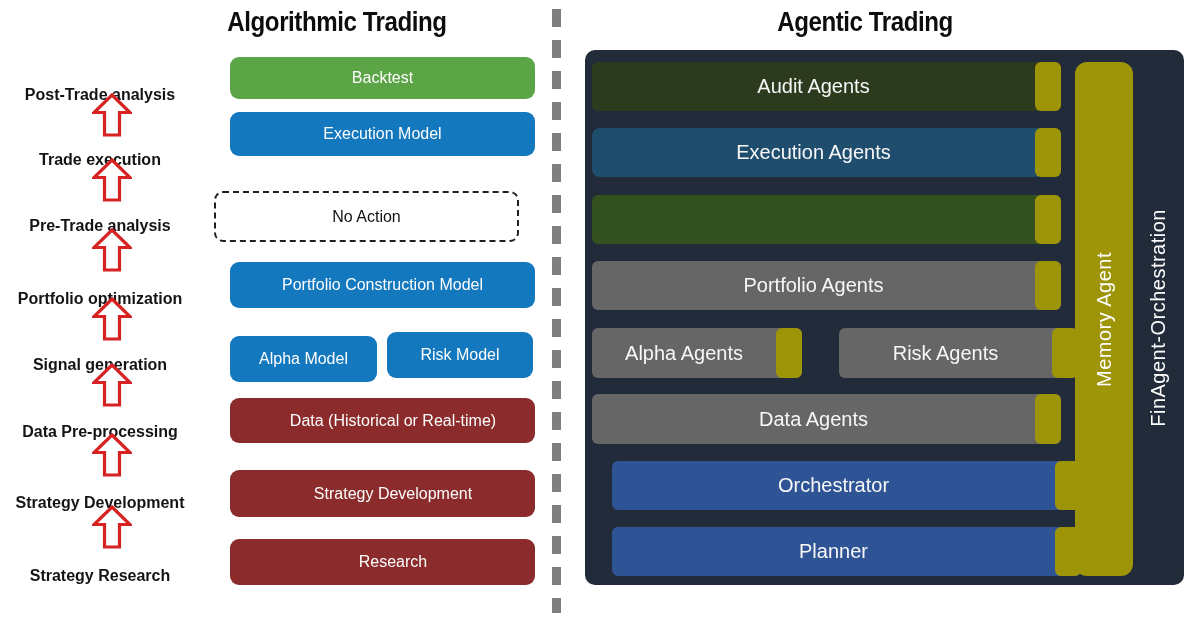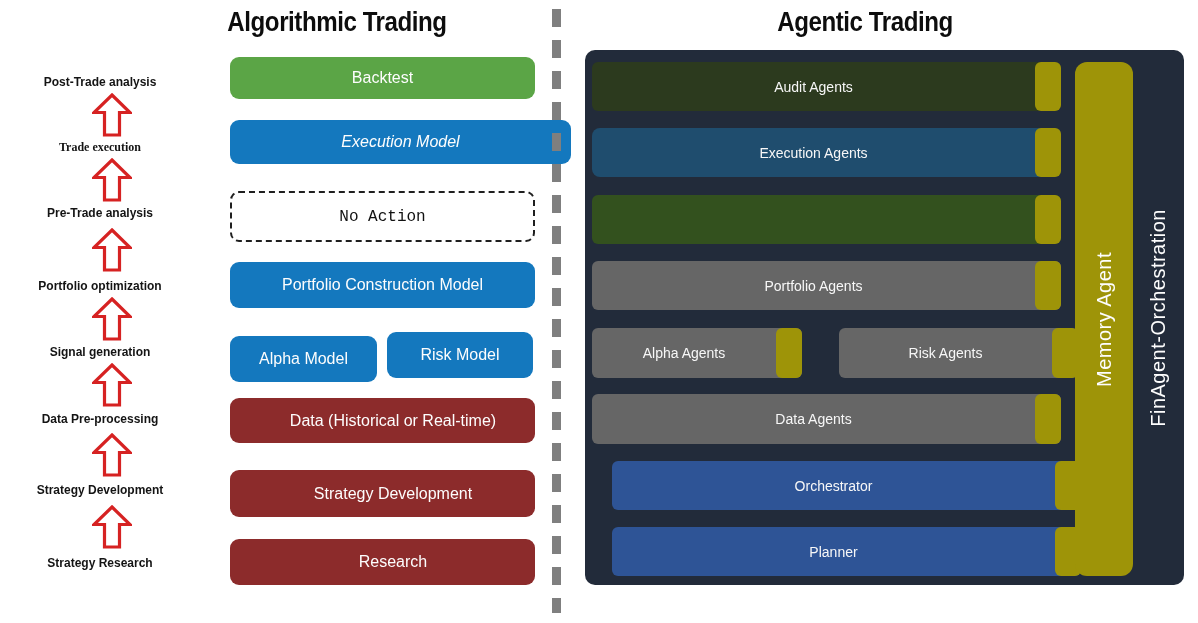--- a/index.html
+++ b/index.html
@@ -7,41 +7,42 @@
     position:relative;width:1198px;height:623px;overflow:hidden;
     font-family:"Liberation Sans", sans-serif;background:#fff;
   }
   .title{
     position:absolute;top:6px;font-size:28px;font-weight:bold;color:#0d0d0d;
     white-space:nowrap;transform:translateX(-50%) scaleX(0.86);letter-spacing:-0.5px;
   }
   
   .step{
     position:absolute;left:0;width:200px;text-align:center;
-    transform:translateY(-50%);font-size:12px;font-weight:bold;color:#141414;
+    transform:translateY(-50%);font-size:16px;font-weight:bold;color:#141414;
     white-space:nowrap;
+    margin-top:13px;
   }
   .arrow{position:absolute;left:92px;transform:translateY(-50%);width:40px;height:44px;}
   
   .mid-box{
     position:absolute;border-radius:9px;display:flex;align-items:center;justify-content:center;
     font-size:16px;color:#fdfdfd;white-space:nowrap;box-sizing:border-box;
   }
   .b-green{background:var(--box-green);}
   .b-blue{background:var(--box-blue);}
   .b-darkred{background:var(--box-darkred);padding-left:21px;}
   .b-dashed{background:#ffffff;border:2px dashed #1f1f1f;color:#111;}
   
   #agent-panel{
     position:absolute;left:585px;top:50px;width:599px;height:535px;
     background:var(--panel-bg);border-radius:10px;
   }
   .agent-row{
     position:absolute;border-radius:6px;display:flex;align-items:center;justify-content:center;
-    font-size:14px;color:#f7f7f7;padding-right:26px;box-sizing:border-box;white-space:nowrap;
+    font-size:20px;color:#f7f7f7;padding-right:26px;box-sizing:border-box;white-space:nowrap;
   }
   .agent-row .tab{
     position:absolute;right:0;top:0;bottom:0;width:26px;border-radius:6px;
     background:var(--tab-yellow);
   }
   .r-olive{background:var(--row-olive);}
   .r-steel{background:var(--row-steel);border-radius:8px;}
   .r-green{background:var(--row-green);}
   .r-gray{background:var(--row-gray);}
   .r-blue{background:var(--row-blue);margin-left:20px;}
@@ -64,21 +65,21 @@
 </style>
 </head>
 <body>
 
 <div id="page">
   <div class="title" style="left:337px">Algorithmic Trading</div>
   <div class="title" style="left:865px">Agentic Trading</div>
 
   <div id="left-flow">
       <div class="step" style="top: 82px;">Post-Trade analysis</div>
-      <div class="step" style="top: 147px; font-family: Liberation Serif, serif;">Trade execution</div>
+      <div class="step" style="top: 147px;">Trade execution</div>
       <div class="step" style="top: 213px;">Pre-Trade analysis</div>
       <div class="step" style="top: 286px;">Portfolio optimization</div>
       <div class="step" style="top: 352px;">Signal generation</div>
       <div class="step" style="top: 419px;">Data Pre-processing</div>
       <div class="step" style="top: 490px;">Strategy Development</div>
       <div class="step" style="top: 563px;">Strategy Research</div>
       <div class="arrow" style="top: 115px;"><svg width="40" height="44" viewBox="0 0 40 44">
           <path d="M20 2 L38 19.5 L27.5 19.5 L27.5 42 L12.5 42 L12.5 19.5 L2 19.5 Z" fill="#ffffff" style="stroke:var(--arrow-red)" stroke-width="3.2" stroke-linejoin="miter"></path>
         </svg></div>
       <div class="arrow" style="top: 180px;"><svg width="40" height="44" viewBox="0 0 40 44">
@@ -97,24 +98,24 @@
           <path d="M20 2 L38 19.5 L27.5 19.5 L27.5 42 L12.5 42 L12.5 19.5 L2 19.5 Z" fill="#ffffff" style="stroke:var(--arrow-red)" stroke-width="3.2" stroke-linejoin="miter"></path>
         </svg></div>
       <div class="arrow" style="top: 527px;"><svg width="40" height="44" viewBox="0 0 40 44">
           <path d="M20 2 L38 19.5 L27.5 19.5 L27.5 42 L12.5 42 L12.5 19.5 L2 19.5 Z" fill="#ffffff" style="stroke:var(--arrow-red)" stroke-width="3.2" stroke-linejoin="miter"></path>
         </svg></div>
     </div>
   <div id="mid-col">
       <div class="mid-box b-green" style="left: 230px; top: 57px; width: 305px; height: 42px;">
         <span>Backtest</span>
       </div>
-      <div class="mid-box b-blue" style="left: 230px; top: 120px; width: 341px; height: 44px; font-style: italic;">
+      <div class="mid-box b-blue" style="left: 230px; top: 112px; width: 305px; height: 44px;">
         <span>Execution Model</span>
       </div>
-      <div class="mid-box b-dashed" style="left: 230px; top: 191px; width: 305px; height: 51px; font-family: Liberation Mono, monospace;">
+      <div class="mid-box b-dashed" style="left: 214px; top: 191px; width: 305px; height: 51px;">
         <span>No Action</span>
       </div>
       <div class="mid-box b-blue" style="left: 230px; top: 262px; width: 305px; height: 46px;">
         <span>Portfolio Construction Model</span>
       </div>
       <div class="mid-box b-blue" style="left: 230px; top: 336px; width: 147px; height: 46px;">
         <span>Alpha Model</span>
       </div>
       <div class="mid-box b-blue" style="left: 387px; top: 332px; width: 146px; height: 46px;">
         <span>Risk Model</span>

